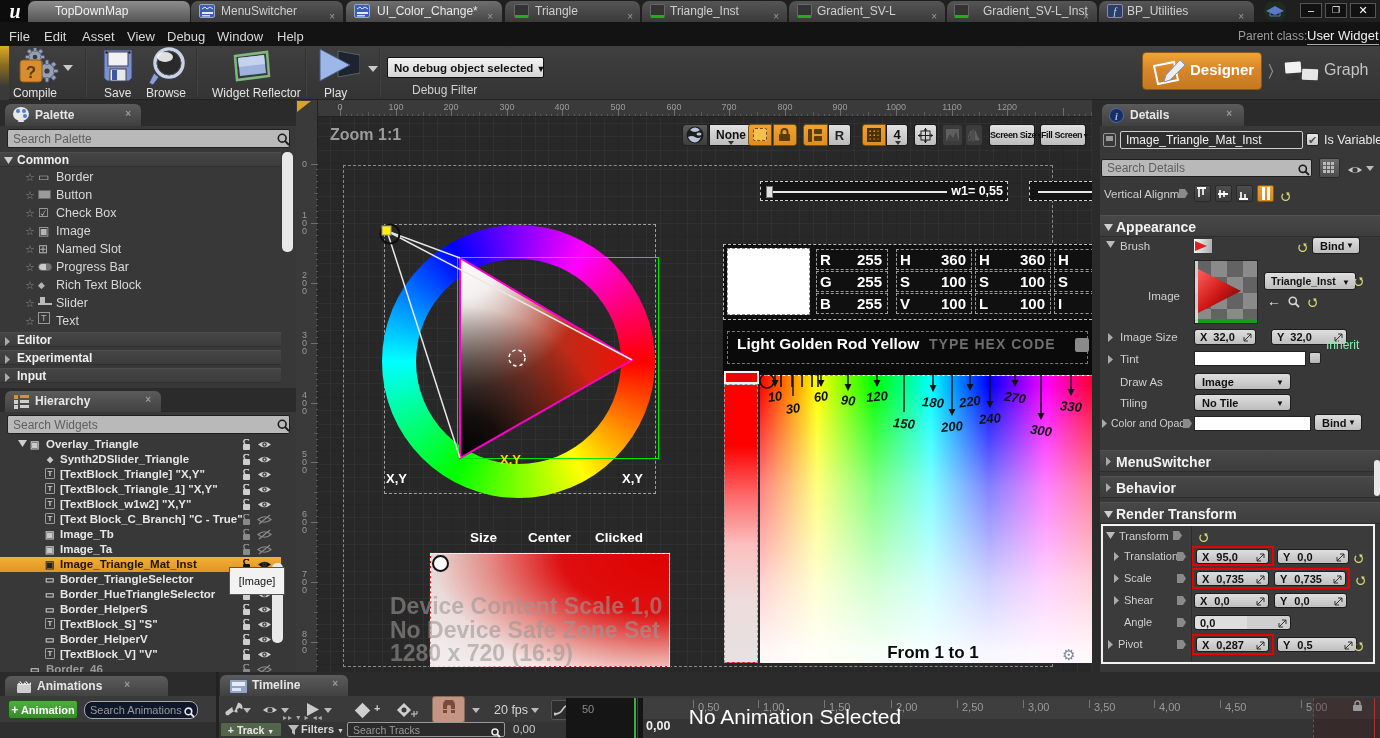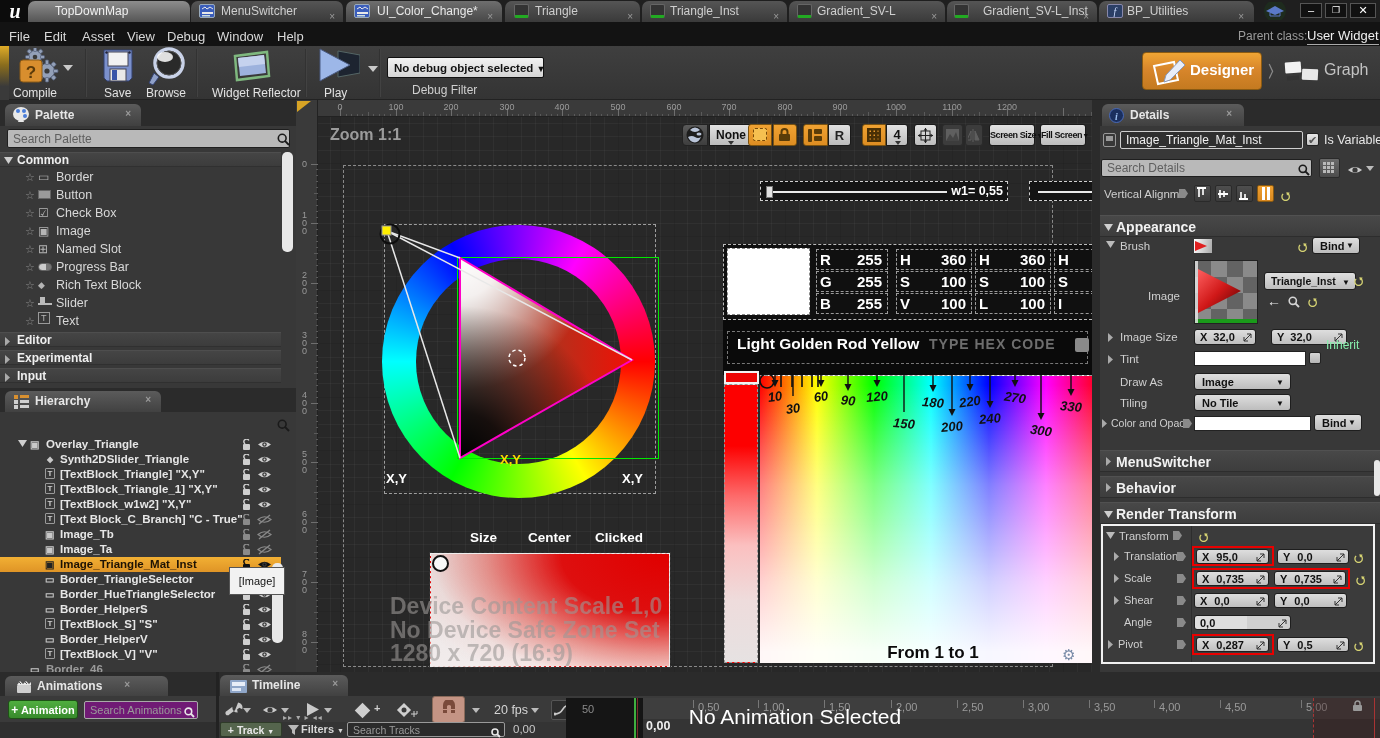--- a/index.html
+++ b/index.html
@@ -255,20 +255,21 @@
 <div class="abs" id="hierarchy" style="left:0;top:388px;width:296px;height:284px;background:#2b2b2b">
  <div class="ptab" style="left:5px;top:3px;width:156px"><svg style="position:absolute;left:9px;top:4px" width="15" height="14" viewBox="0 0 15 14">
           <rect x="0" y="0" width="4" height="4" fill="#d89030"></rect>
           <rect x="0" y="5" width="4" height="4" fill="#cfcfcf"></rect>
           <rect x="0" y="10" width="4" height="4" fill="#cfcfcf"></rect>
           <rect x="6" y="0" width="9" height="3" fill="#d89030"></rect>
           <rect x="6" y="5" width="9" height="3" fill="#cfcfcf"></rect>
           <rect x="6" y="10" width="9" height="3" fill="#cfcfcf"></rect>
         </svg><span style="margin-left:30px;line-height:21px">Hierarchy</span><span class="tabx" style="right:10px;top:3px">×</span></div>
  <div class="abs" style="left:0;top:24px;width:296px;height:260px;background:#383838"></div>
+ <div class="search" style="left:7px;top:27px;width:283px;height:19px;line-height:18px;padding-left:5px">Search Widgets</div>
  <div class="abs" style="left:277px;top:30px"><svg width="13" height="13">
           <circle cx="5.2" cy="5.2" r="3.9" fill="none" stroke="#1a1a1a" stroke-width="1.6"></circle>
           <line x1="7.9" y1="7.9" x2="12" y2="12" stroke="#1a1a1a" stroke-width="1.9"></line>
         </svg></div>
  <div id="hier-list">
   <svg class="abs" style="left:18px;top:52px" width="9" height="8">
           <path d="M0 0 H9 L4.5 7 Z" fill="#cfcfcf"></path>
         </svg>
   <div class="hrow" style="top:49px">
           <span class="hicon" style="left:30px">▣</span>
@@ -692,21 +693,21 @@
           <path d="M0 0 V9 L5 4.5 Z" fill="#aaa"></path>
         </svg>
   <div class="dlabel" style="left:18px;top:538px;font-size:11px">Pivot</div>
   <svg class="abs" style="left:76px;top:539px" width="11" height="11">
           <path d="M1 1 H7 L10 5.5 L7 10 H1 Z" fill="#8a8a8a"></path>
         </svg>
   <div class="redbox" style="left:92px;top:534px;width:82px;height:21px"></div>
   <div class="field" style="left:96px;top:537px;width:73px;height:15px;line-height:14px"><span style="margin-left:5px">X</span><span style="margin-left:7px">0,287</span><svg class="fh" width="9" height="9">
             <path d="M1 8 L8 1 M4 1 h4 v4 M1 4 v4 h4" stroke="#333" fill="none"></path>
           </svg></div>
-  <div class="field" style="left:177px;top:537px;width:72px;height:15px;line-height:14px"><span style="margin-left:5px">Y</span><span style="margin-left:7px">0,5</span><svg class="fh" width="9" height="9">
+  <div class="field" style="left:177px;top:537px;width:80px;height:15px;line-height:14px"><span style="margin-left:5px">Y</span><span style="margin-left:7px">0,5</span><svg class="fh" width="9" height="9">
             <path d="M1 8 L8 1 M4 1 h4 v4 M1 4 v4 h4" stroke="#333" fill="none"></path>
           </svg></div>
   <div class="reset" style="left:254px;top:538px">⭯</div>
   <div class="abs" style="left:274px;top:360px;width:6px;height:36px;background:#e8e8e8;border-radius:3px"></div>
  </div>
 </div>
 
 <div class="abs" id="viewport" style="left:296px;top:100px;width:796px;height:572px;background:#262626">
  <div class="abs" style="left:0;top:0;width:796px;height:17px;background:#3a3a3a;border-bottom:1px solid #222"></div>
 <div class="abs" style="left:0;top:0;width:22px;height:572px;background:#3a3a3a;border-right:1px solid #222"></div>
@@ -1212,21 +1213,21 @@
 
 <div class="abs" id="bottombar" style="left:0;top:672px;width:1380px;height:66px;background:#2b2b2b">
  <div class="ptab" style="left:5px;top:4px;width:163px"><svg style="position:absolute;left:12px;top:5px" width="16" height="13">
           <rect x="0" y="4" width="14" height="8" rx="1" fill="#cfcfcf"></rect>
           <path d="M0 4 L3 0 L6 3 L9 0 L12 3 L14 1 V4 Z" fill="#e8e8e8"></path>
           <path d="M2 1 l2 2 M8 1 l2 2" stroke="#555"></path>
         </svg><span style="margin-left:32px;line-height:21px">Animations</span><span class="tabx" style="right:38px;top:3px">×</span></div>
 <div class="abs" style="left:0;top:24px;width:216px;height:26px;background:#3a3a3a"></div>
 <div class="abs" style="left:0;top:50px;width:216px;height:16px;background:#2f2f2f"></div>
 <div class="abs" style="left:8px;top:28px;width:70px;height:19px;background:linear-gradient(#4fae3f,#388a2c);border:1px solid #1e5216;border-radius:3px;color:#fff;font-size:11px;font-weight:bold;text-align:center;line-height:18px"><span style="font-size:12px">+</span> Animation</div>
-<div class="abs" style="left:84px;top:29px;width:114px;height:18px;background:#701a75;border:1px solid #a9a9a9;border-radius:2px;color:#9a9a9a;font-size:11px;line-height:16px;padding-left:5px">Search Animations</div>
+<div class="abs" style="left:84px;top:29px;width:114px;height:18px;background:#0f172a;border:1px solid #a9a9a9;border-radius:8px;color:#9a9a9a;font-size:11px;line-height:16px;padding-left:5px">Search Animations</div>
 <div class="abs" style="left:184px;top:32px"><svg width="11" height="11">
           <circle cx="4.4" cy="4.4" r="3.3" fill="none" stroke="#e8e8e8" stroke-width="1.6"></circle>
           <line x1="6.7" y1="6.7" x2="10" y2="10" stroke="#e8e8e8" stroke-width="1.9"></line>
         </svg></div>
 <div class="abs" style="left:216px;top:0;width:3px;height:66px;background:#222"></div>
 <div class="ptab" style="left:220px;top:3px;width:128px"><svg style="position:absolute;left:10px;top:5px" width="17" height="13">
           <rect x="0" y="0" width="17" height="13" rx="1" fill="#8fa6c8"></rect>
           <rect x="2" y="2" width="13" height="4" fill="#e8eef8"></rect>
           <rect x="2" y="8" width="9" height="3" fill="#dde6f4"></rect>
         </svg><span style="margin-left:32px;line-height:21px">Timeline</span><span class="tabx" style="right:10px;top:3px">×</span></div>

